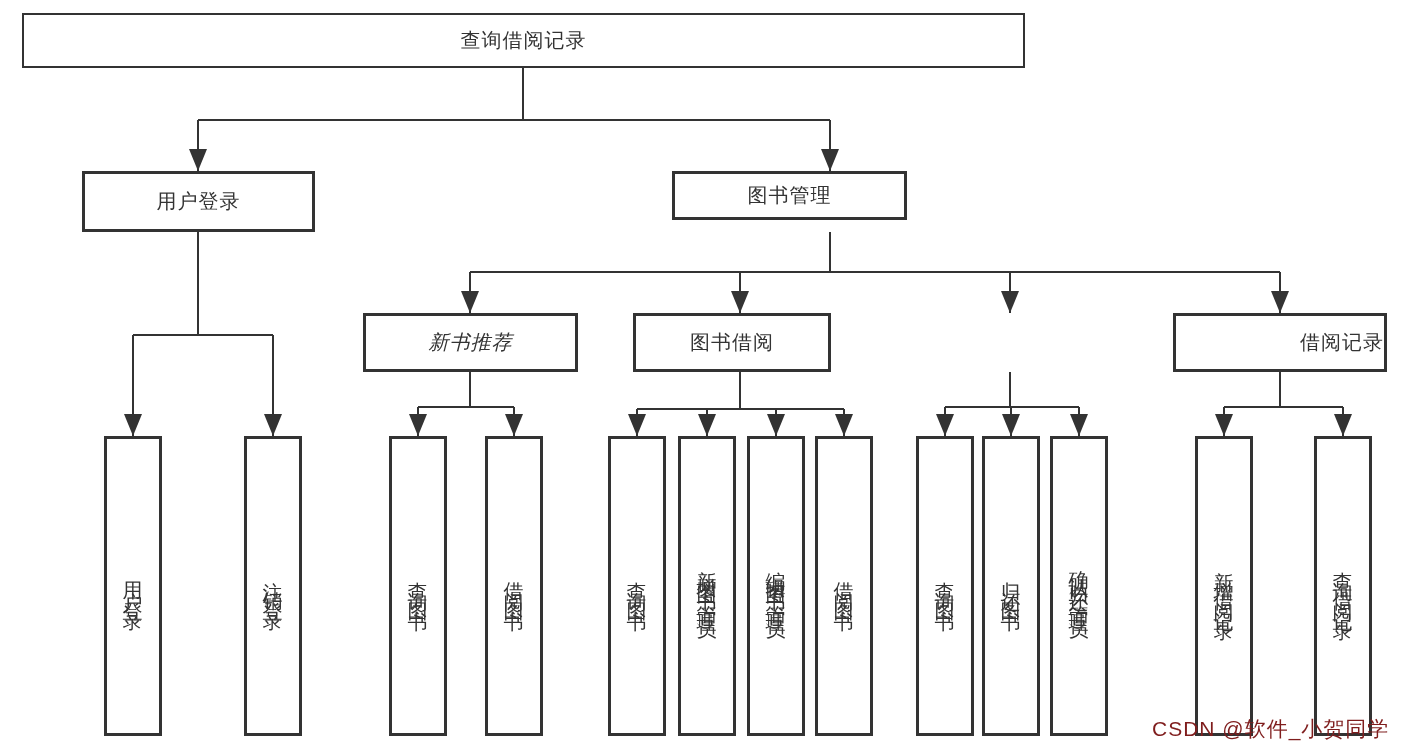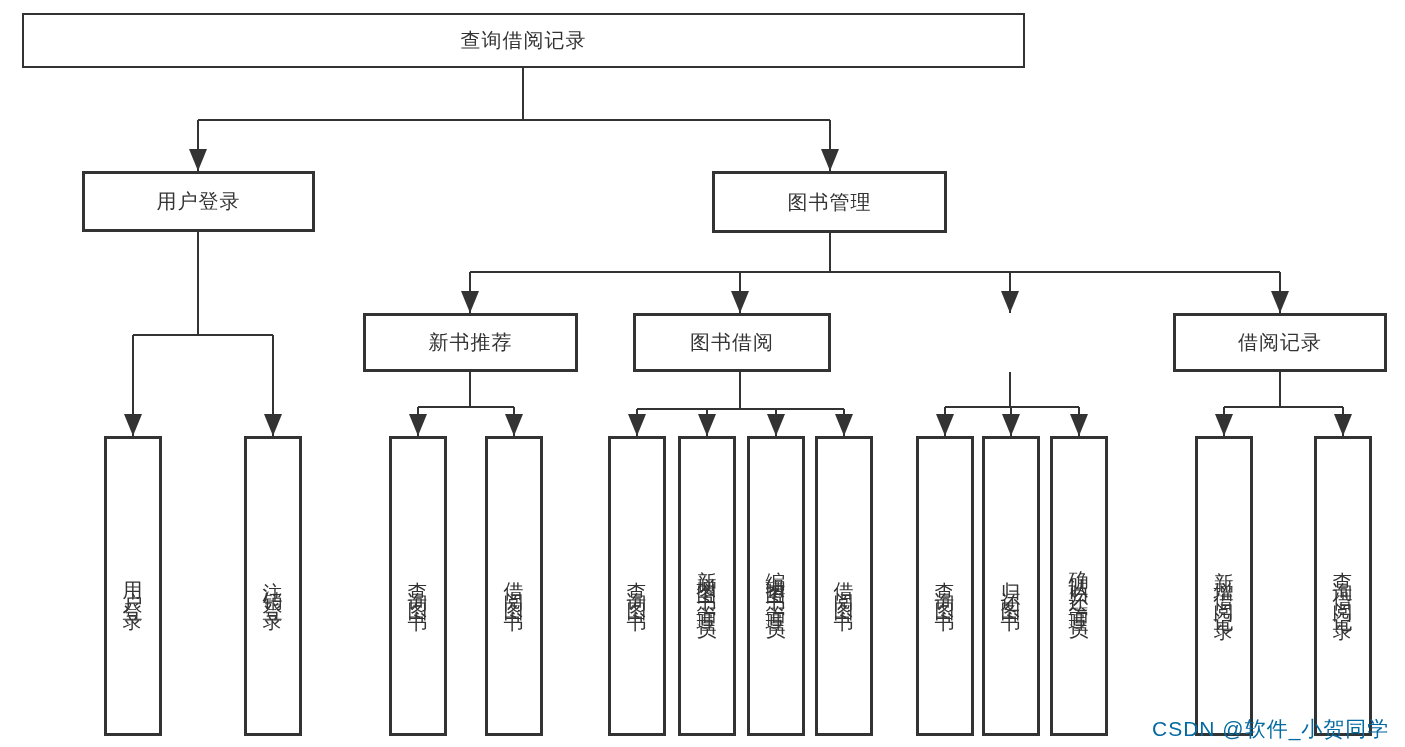--- a/index.html
+++ b/index.html
@@ -43,21 +43,21 @@
     letter-spacing: 10px;
     line-height: 1;
     white-space: nowrap;
   }
   .vbox.tight .vlabel { letter-spacing: 7px; }
   #watermark {
     position: absolute;
     left: 1152px;
     top: 715px;
     font-size: 21px;
-    color: #0369a1;
+    color: #7f1d1d;
     letter-spacing: 1px;
     white-space: nowrap;
   }
 </style>
 </head>
 <body>
 
 <div id="stage">
 
   <svg id="connectors" viewBox="0 0 1405 747" xmlns="http://www.w3.org/2000/svg">
@@ -99,31 +99,31 @@
     </g>
   </svg>
 
   <div class="box root" style="left:22px; top:13px; width:1003px; height:55px;">
     <span class="hlabel">查询借阅记录</span>
   </div>
 
   <div class="box" style="left:82px; top:171px; width:233px; height:61px;">
     <span class="hlabel">用户登录</span>
   </div>
-  <div class="box" style="left:712px; top:171px; width:235px; height:62px;">
+  <div class="box" style="left:672px; top:171px; width:235px; height:49px;">
     <span class="hlabel">图书管理</span>
   </div>
 
-  <div class="box" style="left:363px; top:313px; width:215px; height:59px;">
+  <div class="box" style="left:363px; top:313px; width:215px; height:59px;font-style:italic;">
     <span class="hlabel">新书推荐</span>
   </div>
   <div class="box" style="left:633px; top:313px; width:198px; height:59px;">
     <span class="hlabel">图书借阅</span>
   </div>
-  <div class="box" style="left:1173px; top:313px; width:214px; height:59px;">
+  <div class="box" style="left:1173px; top:313px; width:214px; height:59px;justify-content:flex-end;">
     <span class="hlabel">借阅记录</span>
   </div>
 
   <div class="box vbox" style="left:104px; top:436px; width:58px; height:300px;">
     <span class="vlabel">用户登录</span>
   </div>
   <div class="box vbox" style="left:244px; top:436px; width:58px; height:300px;">
     <span class="vlabel">注销登录</span>
   </div>
 

